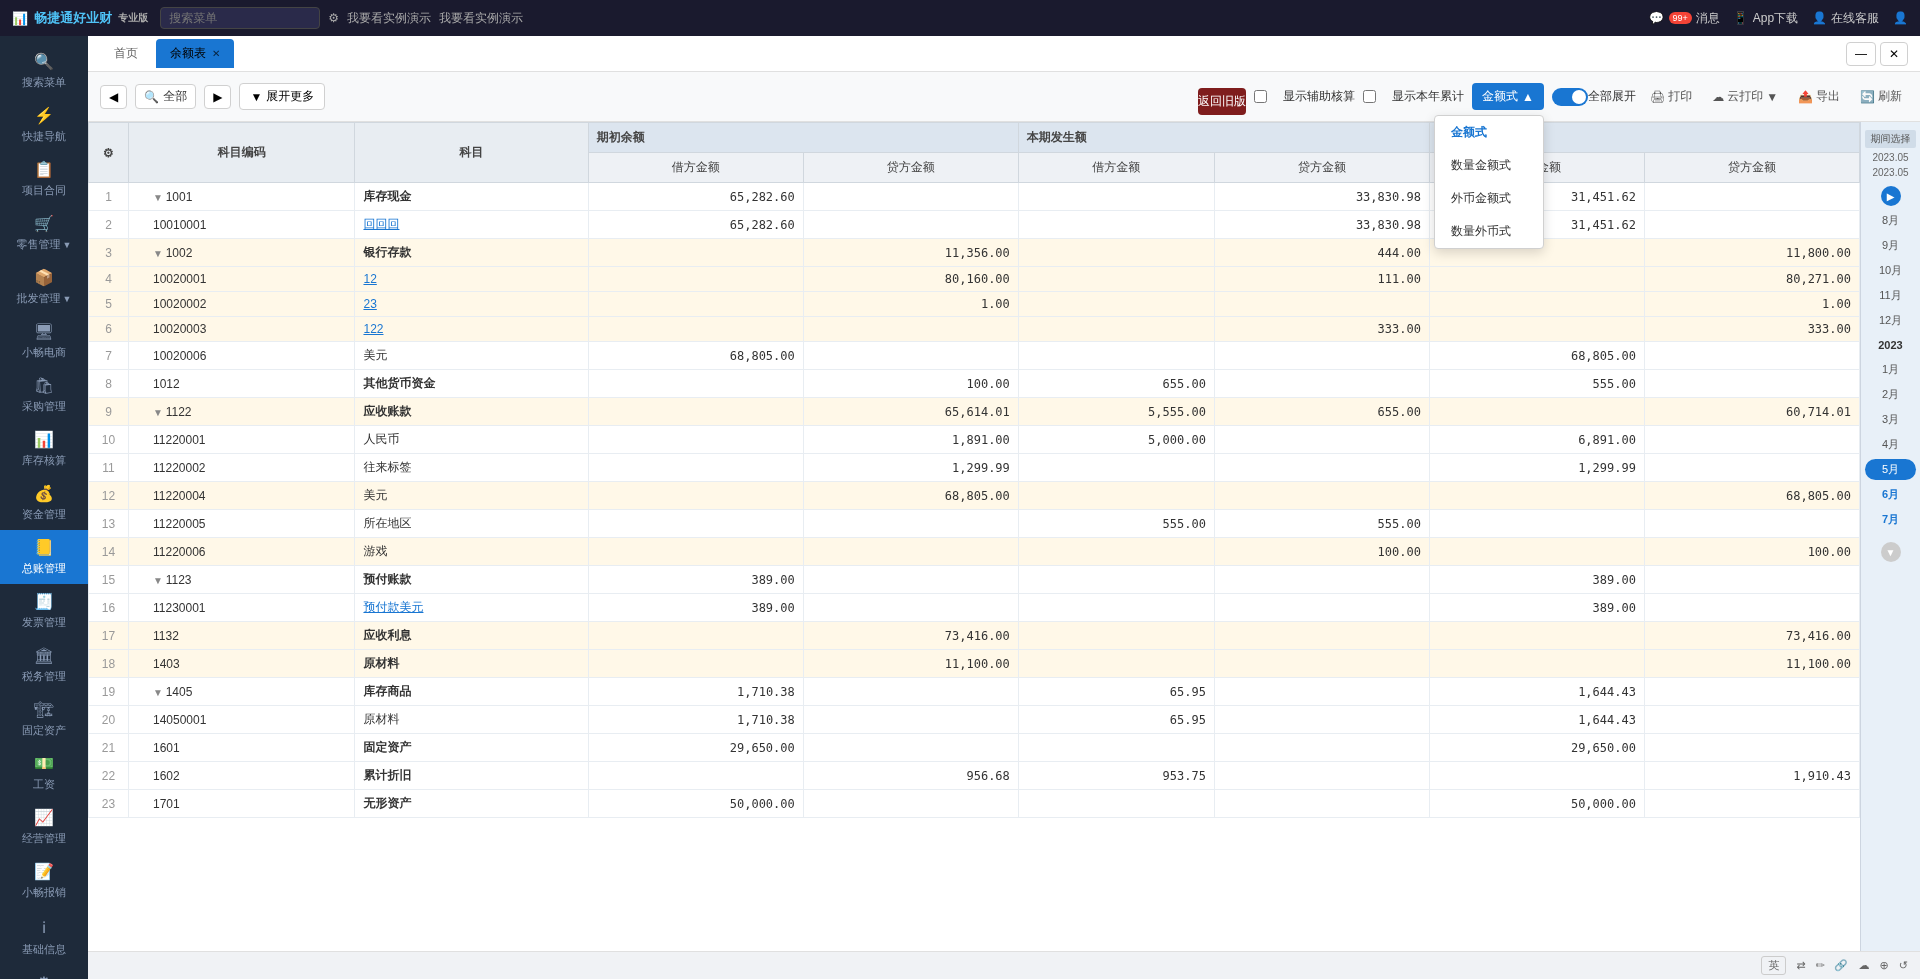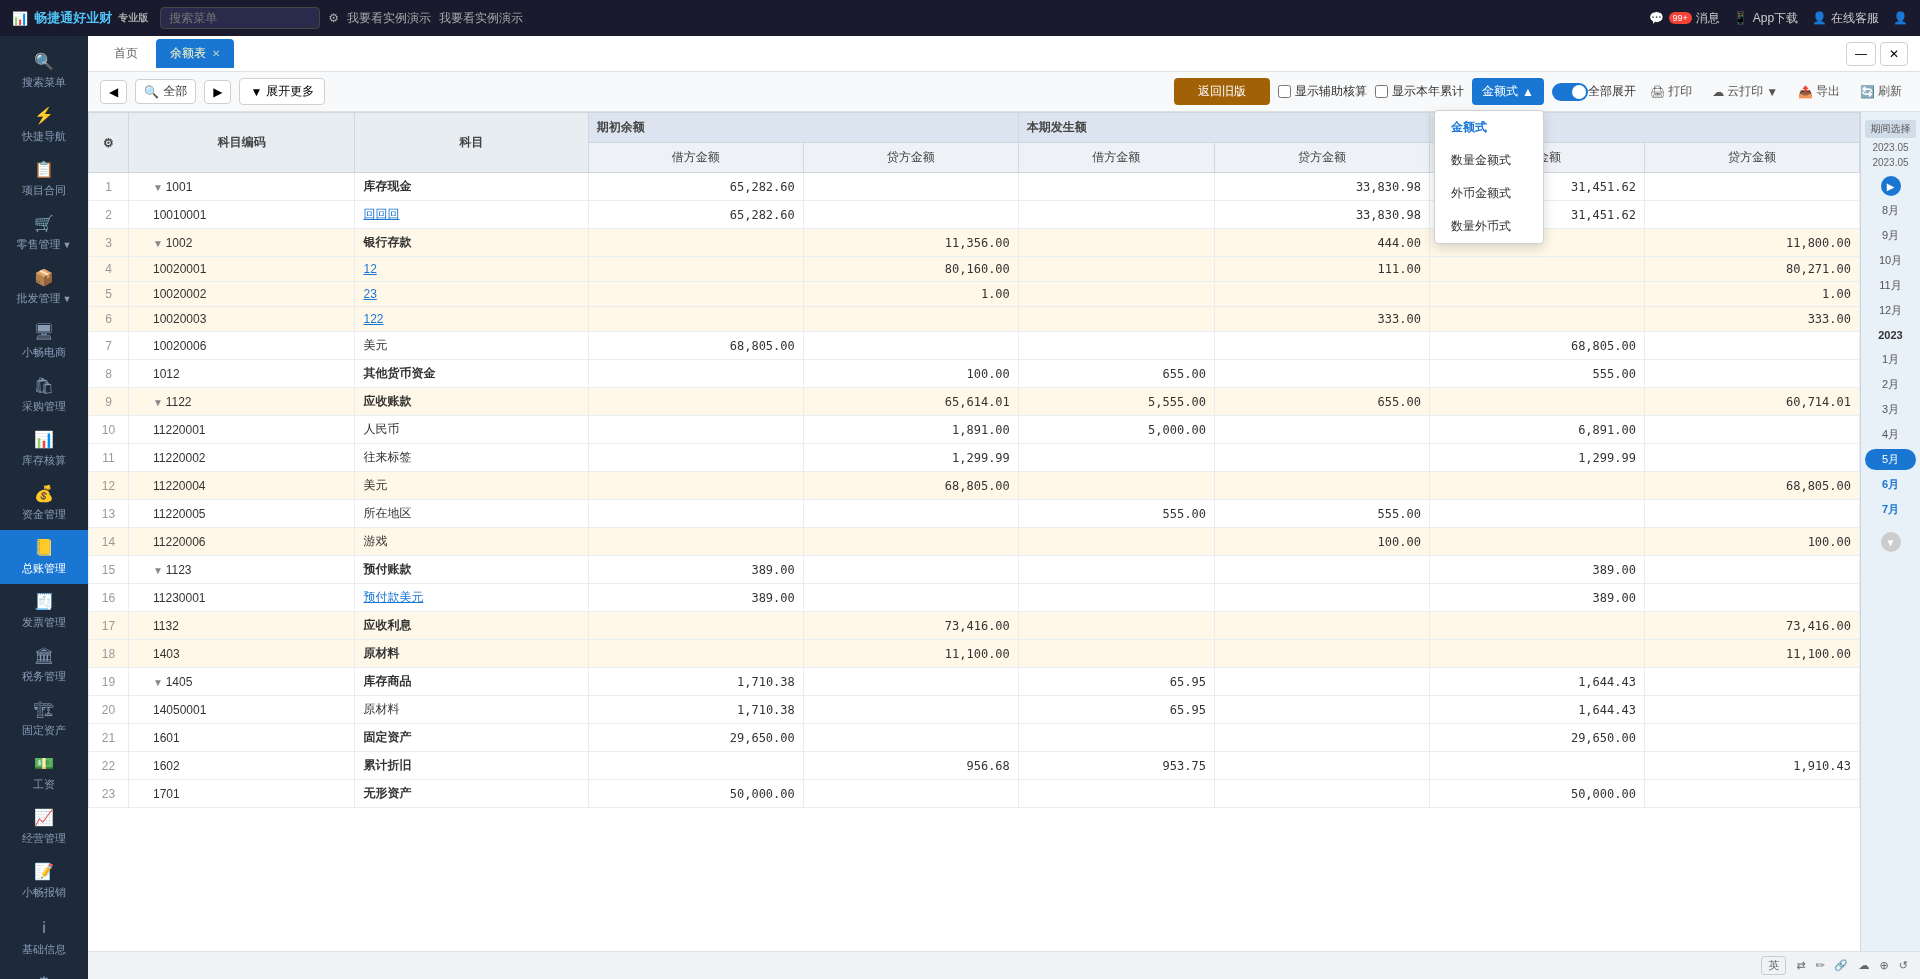--- a/index.html
+++ b/index.html
@@ -23,33 +23,33 @@
     .sidebar-item { width: 100%; display: flex; flex-direction: column; align-items: center; padding: 8px 4px; cursor: pointer; color: #8a9bb5; font-size: 11px; gap: 4px; transition: background 0.2s; }
     .sidebar-item.active { background: #1976d2; color: #fff; }
     .sidebar-item .icon { font-size: 16px; }
 
     
     .main { flex: 1; display: flex; flex-direction: column; overflow: hidden; }
 
     
     .tab-bar { background: #fff; border-bottom: 1px solid #e0e0e0; display: flex; align-items: center; padding: 4px 12px; height: 36px; gap: 4px; }
     .tab-item { display: flex; align-items: center; padding: 6px 14px; border-radius: 4px 4px 0 0; cursor: pointer; font-size: 12px; gap: 6px; color: #666; }
-    .tab-item.active { background: #1976d2; color: #fef9c3; }
+    .tab-item.active { background: #1976d2; color: #000000; }
     .tab-close { font-size: 10px; opacity: 0.7; }
     .tab-item.home { background: transparent; color: #666; }
 
     
     .toolbar { background: #f8f9fa; border-bottom: 1px solid #e0e0e0; display: flex; align-items: center; padding: 6px 12px; gap: 8px; flex-wrap: wrap; }
     .toolbar-left { display: flex; align-items: center; gap: 8px; }
     .toolbar-right { display: flex; align-items: center; gap: 8px; margin-left: auto; }
     .search-box { display: flex; align-items: center; background: #fff; border: 1px solid #d0d0d0; border-radius: 4px; padding: 3px 8px; gap: 4px; }
     .nav-btn { background: #fff; border: 1px solid #d0d0d0; border-radius: 4px; padding: 4px 8px; cursor: pointer; display: flex; align-items: center; gap: 4px; font-size: 12px; }
     .expand-btn { background: #fff; border: 1px solid #d0d0d0; border-radius: 4px; padding: 4px 10px; cursor: pointer; font-size: 12px; display: flex; align-items: center; gap: 4px; }
-    .btn-return { background: #a16207; color: #fff; border: none; border-radius: 4px; padding: 5px 24px; cursor: pointer; font-size: 12px; }
-    .checkbox-label { display: flex; align-items: center; gap: 4px; font-size: 12px; cursor: pointer; }
+    .btn-return { background: #7f1d1d; color: #fff; border: none; border-radius: 4px; padding: 5px 0; cursor: pointer; font-size: 12px; margin-top: 10px; }
+    .checkbox-label { display: flex; align-items: center; gap: 16px; font-size: 12px; cursor: pointer; }
     .btn-style { background: #1976d2; color: #fff; border: none; border-radius: 4px; padding: 5px 10px; cursor: pointer; font-size: 12px; display: flex; align-items: center; gap: 4px; }
     .toggle-switch { width: 36px; height: 18px; background: #1976d2; border-radius: 9px; position: relative; cursor: pointer; }
     .toggle-switch::after { content: ''; position: absolute; top: 2px; right: 2px; width: 14px; height: 14px; background: #fff; border-radius: 50%; }
     .action-btn { background: none; border: none; color: #555; cursor: pointer; font-size: 12px; display: flex; align-items: center; gap: 3px; padding: 4px 6px; }
 
     
     .table-container { flex: 1; overflow: auto; background: #fff; position: relative; }
     table { width: 100%; border-collapse: collapse; font-size: 12px; }
     thead th { background: #e8edf2; border: 1px solid #d0d7de; padding: 6px 8px; text-align: center; font-weight: 600; color: #444; white-space: nowrap; position: sticky; top: 0; z-index: 2; }
     thead th.sub { background: #eef1f5; font-weight: normal; }

